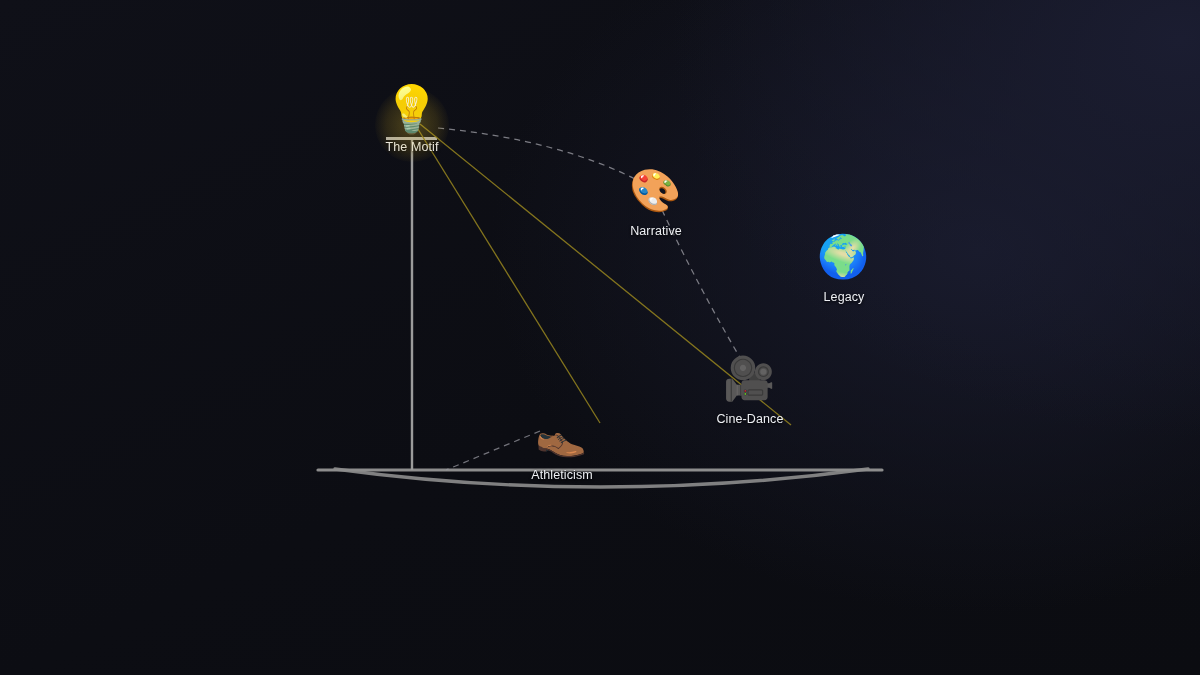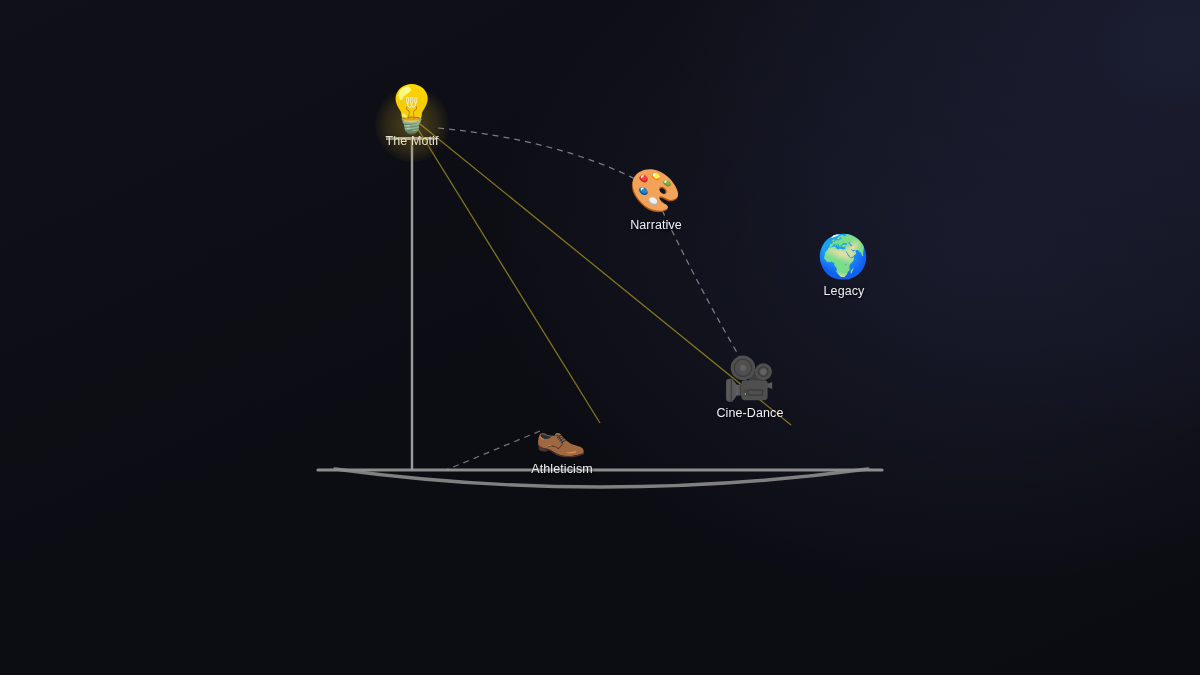--- a/index.html
+++ b/index.html
@@ -37,20 +37,21 @@
     position:absolute;
     left:50%; top:2px;
     width:74px; height:74px;
     margin-left:-37px;
     border-radius:50%;
     pointer-events:none;
     background:radial-gradient(circle, rgba(226,190,40,0.30) 0%, rgba(196,160,26,0.17) 48%, rgba(160,130,20,0.0) 74%);
   }
   .node .label {
     display:block;
+    margin-top:6px;
     font-size:12.5px;
     color:#eef0f4;
     letter-spacing:0.1px;
     text-shadow:0 1px 3px rgba(0,0,0,0.95);
     white-space:nowrap;
   }
 
   
   #footer { position:absolute; left:0; bottom:0; width:1200px; height:115px; }
 </style>

